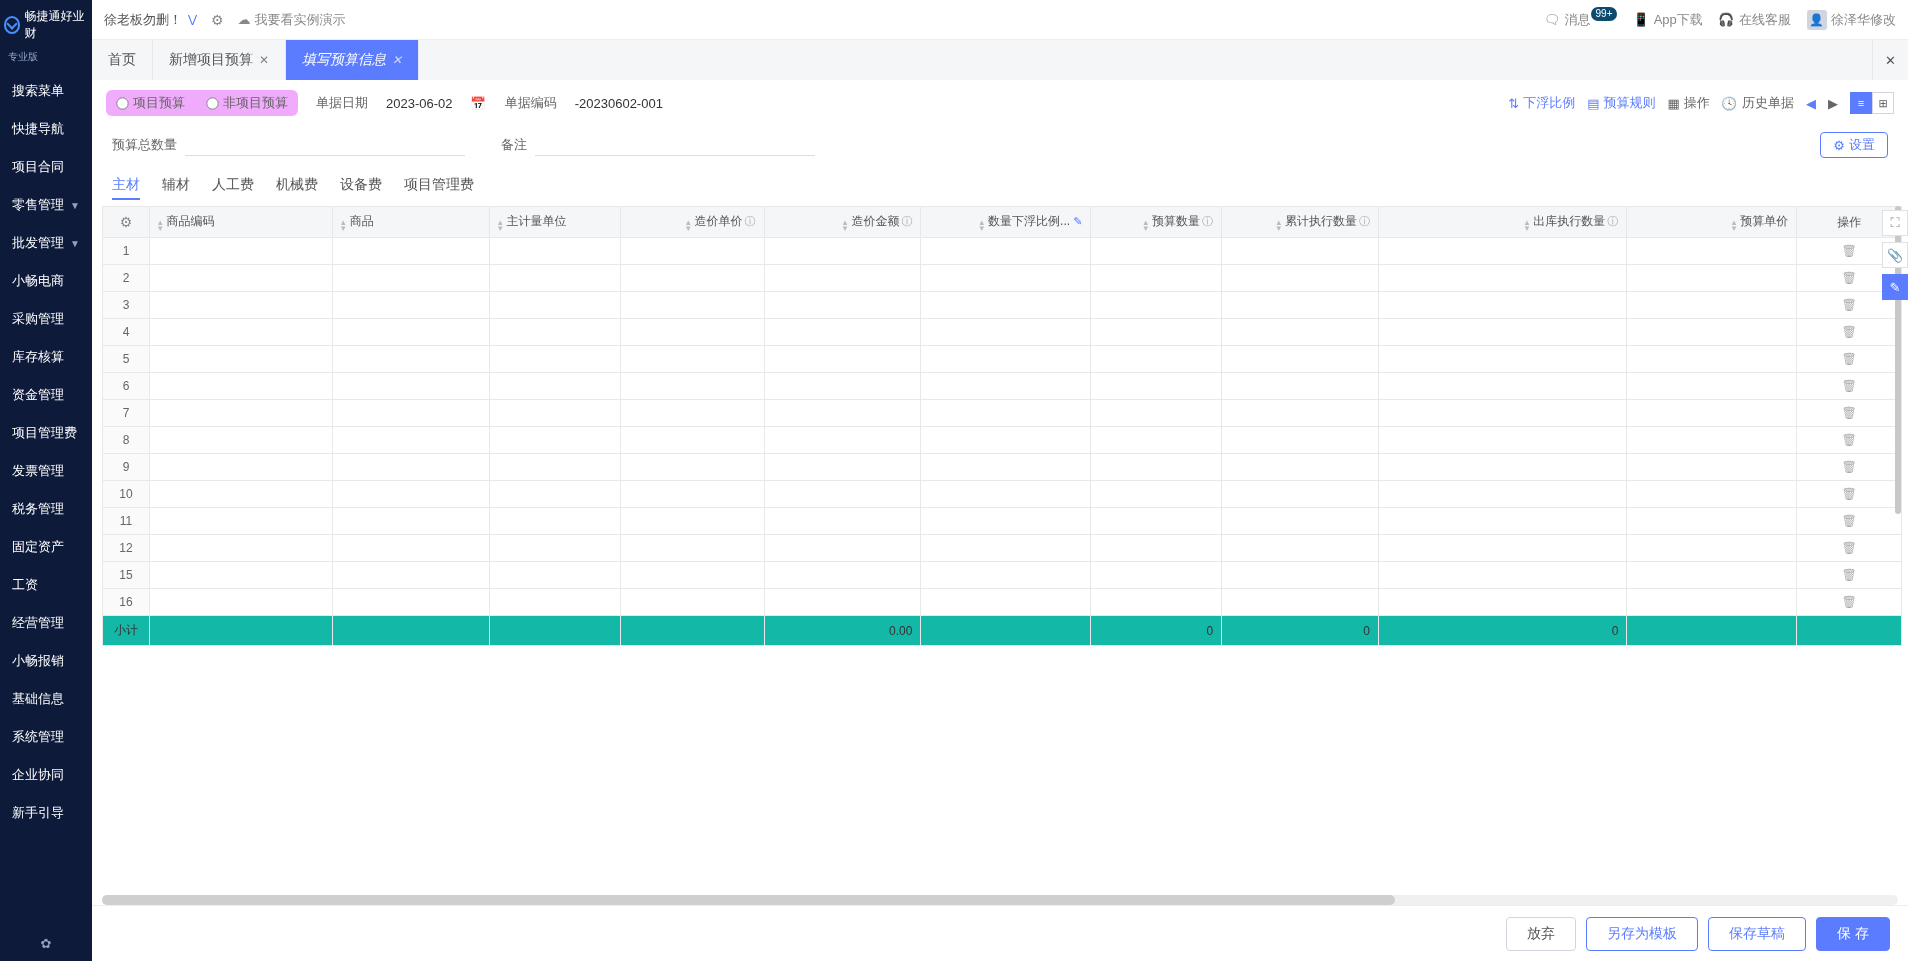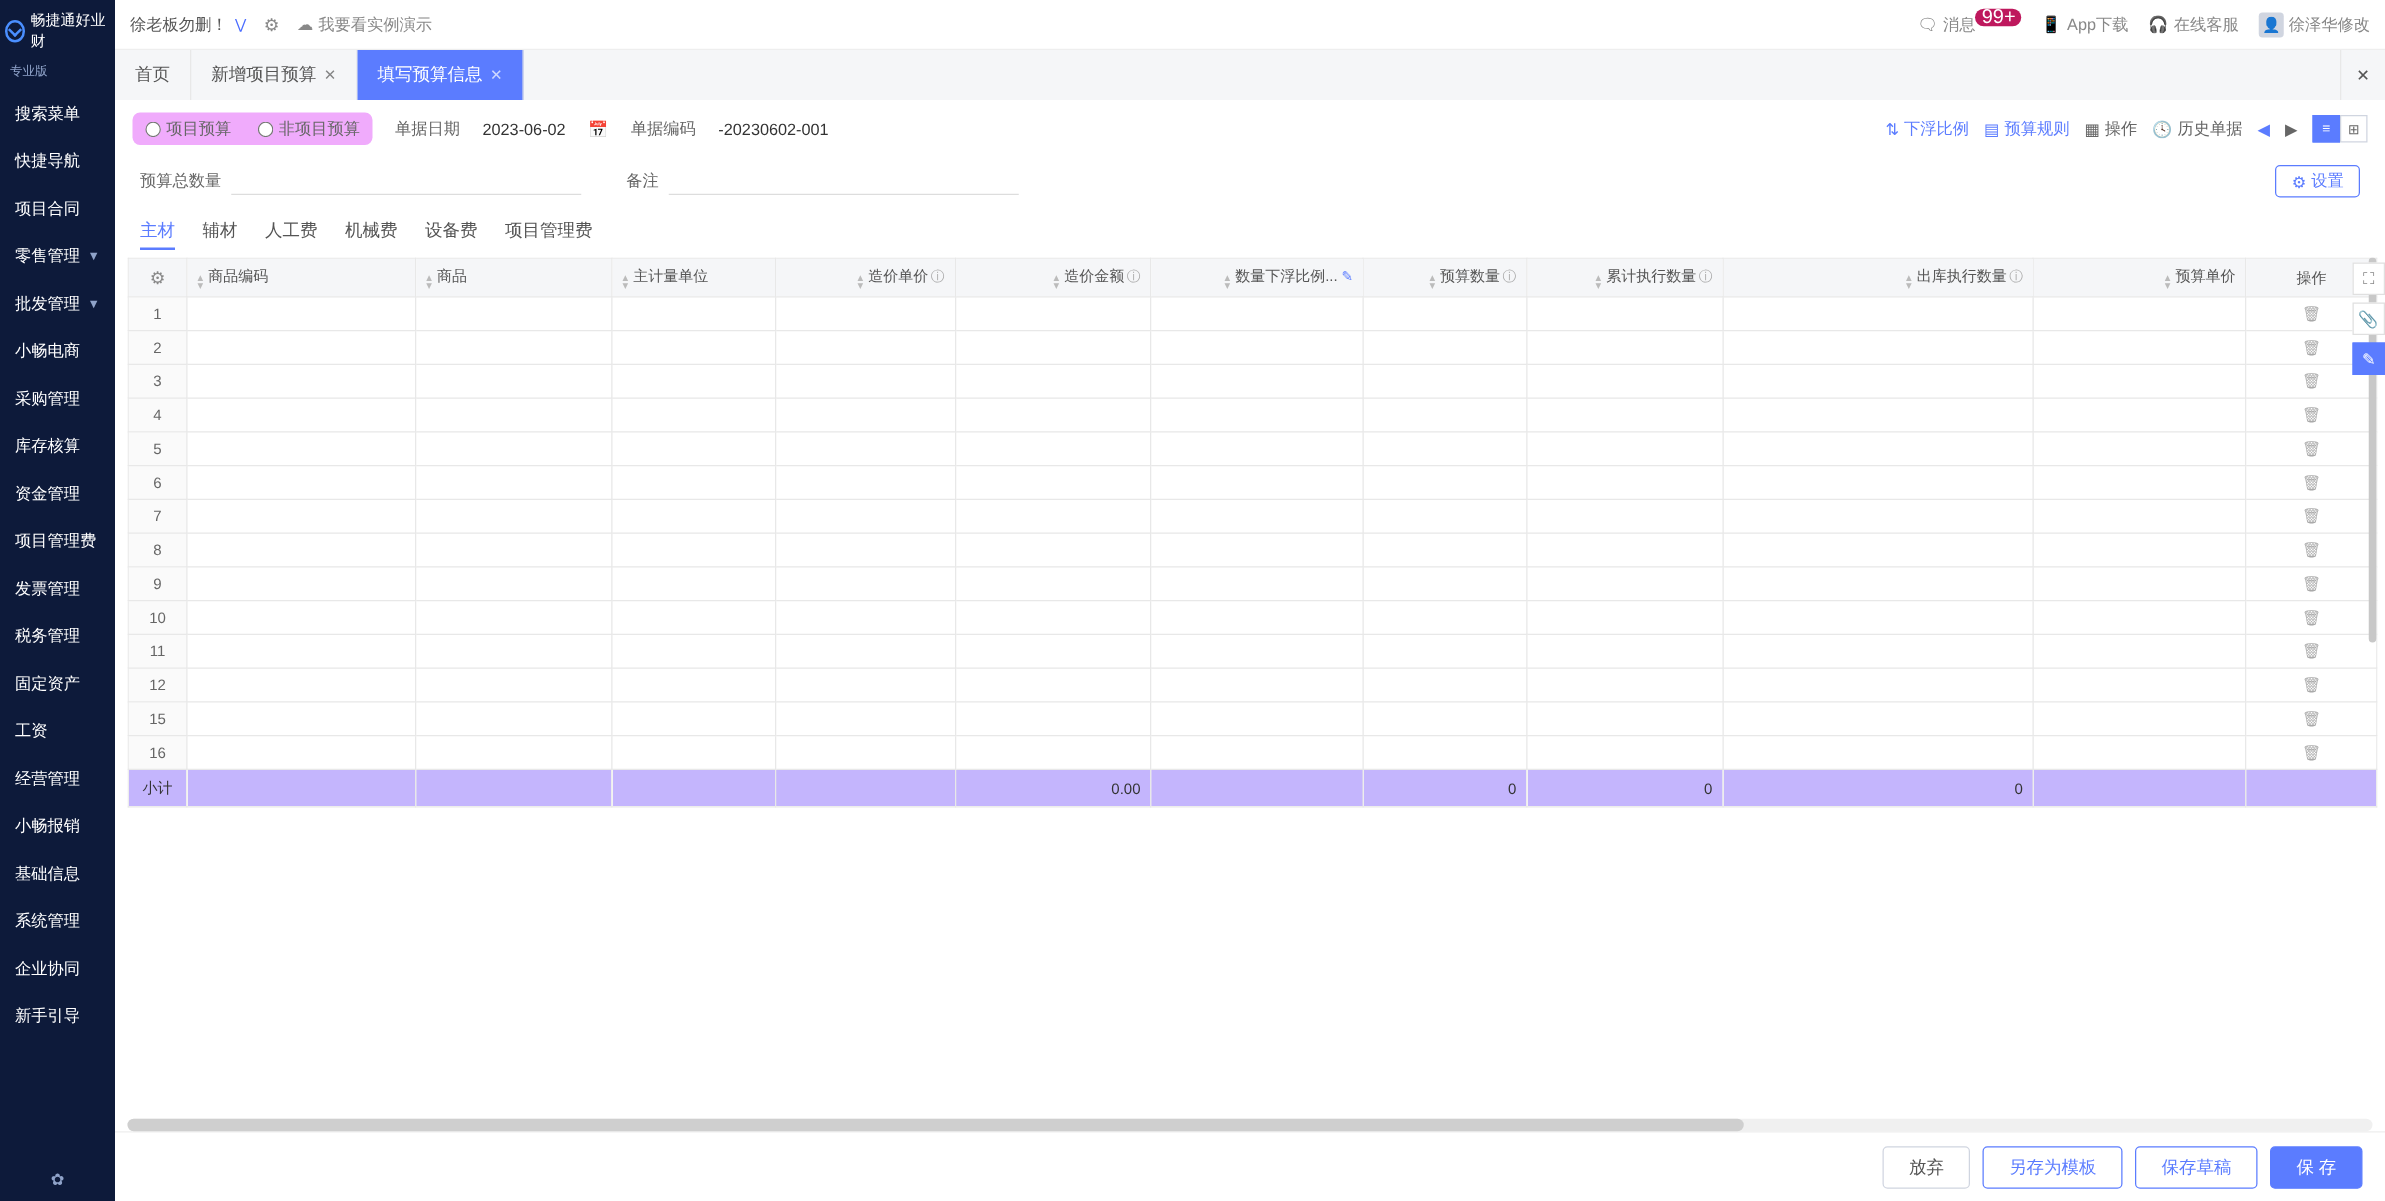--- a/index.html
+++ b/index.html
@@ -12,24 +12,24 @@
 .sidebar-menu { flex:1; overflow:auto; }
 .sidebar-item { padding: 10px 12px; font-size: 13px; cursor:pointer; display:flex; align-items:center; justify-content:space-between; white-space:nowrap; }
 .sidebar-item .chev { font-size:10px; color:#8fa3c9; }
 .sidebar-bottom { padding:10px; text-align:center; color:#8fa3c9; cursor:pointer; }
 .main { flex:1; display:flex; flex-direction:column; min-width:0; position:relative;}
 .topbar { height:40px; display:flex; align-items:center; padding:0 12px; border-bottom:1px solid #eee; gap:14px; }
 .org-select { display:flex; align-items:center; gap:6px; color:#555; cursor:pointer; }
 .org-select .chev { color:#4a6cff; font-size:11px; }
 .top-icon { color:#888; cursor:pointer; display:flex; align-items:center; gap:4px; font-size:13px; }
 .topbar-right { margin-left:auto; display:flex; align-items:center; gap:16px; font-size:13px; }
-.badge { background:#be185d; color:#fff; border-radius:8px; padding:0 5px; font-size:16px; line-height:14px; position:relative; top:-6px; margin-left:-4px;}
+.badge { background:#0c4a6e; color:#fff; border-radius:8px; padding:0 5px; font-size:10px; line-height:14px; position:relative; top:-6px; margin-left:-4px;}
 .tab-strip { height:40px; display:flex; align-items:stretch; background:#f5f6f8; padding:0; position:relative;}
 .tab { padding: 0 16px; display:flex; align-items:center; gap:6px; cursor:pointer; font-size:14px; color:#555; border-right:1px solid #e8e8e8;}
-.tab.active { background:#5b7cff; color:#fff; }
+.tab.active { background:#5b7cff; color:#fff;font-style:italic; }
 .tab .close { font-size:12px; opacity:.7; }
 .tab-strip .close-global { margin-left:auto; width:36px; display:flex; align-items:center; justify-content:center; cursor:pointer; color:#555; border-left:1px solid #e8e8e8;}
 .toolbar-row { display:flex; align-items:center; padding:10px 14px; gap:18px; font-size:13px; flex-wrap:wrap; }
 .radio-chip { background:#f0abfc; padding:4px 10px; border-radius:6px; display:flex; gap:21px; align-items:center;}
 .radio { display:flex; align-items:center; gap:4px; cursor:pointer; color:#666;}
 .radio input { accent-color:#5b7cff; transform:scale(.95);}
 .field-label { color:#666; }
 .field-value { color:#333; }
 .calendar-icon { color:#5b7cff; }
 .toolbar-right { margin-left:auto; display:flex; align-items:center; gap:12px; color:#5b7cff; font-size:13px;}
@@ -46,21 +46,21 @@
 .subtab { padding:4px 0; cursor:pointer; color:#555; }
 .subtab.active { color:#5b7cff; border-bottom:2px solid #5b7cff; }
 .table-wrap { flex:1; overflow:auto; margin:0 6px 0 10px; position:relative;}
 table { border-collapse:collapse; width:100%; table-layout:fixed; }
 th, td { border:1px solid #e8e8e8; padding:6px 8px; font-size:12px; text-align:left; height:26px; white-space:nowrap; overflow:hidden; text-overflow:ellipsis;}
 th { background:#f5f6f8; color:#555; font-weight:500; position:relative;}
 th .sort { font-size:9px; color:#bbb; display:inline-flex; flex-direction:column; line-height:6px; margin-right:4px;}
 th.right, td.right { text-align:right; }
 th.center, td.center { text-align:center; }
 td.rownum { text-align:center; color:#666; background:#fafafa;}
-tr.subtotal td { background:#c4b5fd; font-weight:500;}
+tr.subtotal td { background:#14b8a6; font-weight:500;}
 .del-icon { color:#aaa; cursor:pointer; }
 .info-icon { color:#aaa; font-size:11px; margin-left:2px;}
 .edit-icon { color:#5b7cff; font-size:11px; margin-left:3px;}
 .hscroll-track { height:10px; margin:4px 10px 0; background:#f0f0f0; position:relative; border-radius:5px;}
 .hscroll-thumb { position:absolute; left:0; width:72%; top:0; bottom:0; background:#cfcfcf; border-radius:5px;}
 .footer { height:56px; border-top:1px solid #eee; display:flex; align-items:center; justify-content:flex-end; padding:0 18px; gap:10px; background:#fff; }
 .btn { padding:7px 20px; border-radius:4px; font-size:14px; cursor:pointer; border:1px solid #d0d5e0; background:#fff; color:#555;}
 .btn.outline-blue { border-color:#5b7cff; color:#5b7cff;}
 .btn.solid-blue { background:#5b7cff; border-color:#5b7cff; color:#fff;}
 .floating-tools { position:absolute; right:0; top:210px; display:flex; flex-direction:column; gap:6px;}

